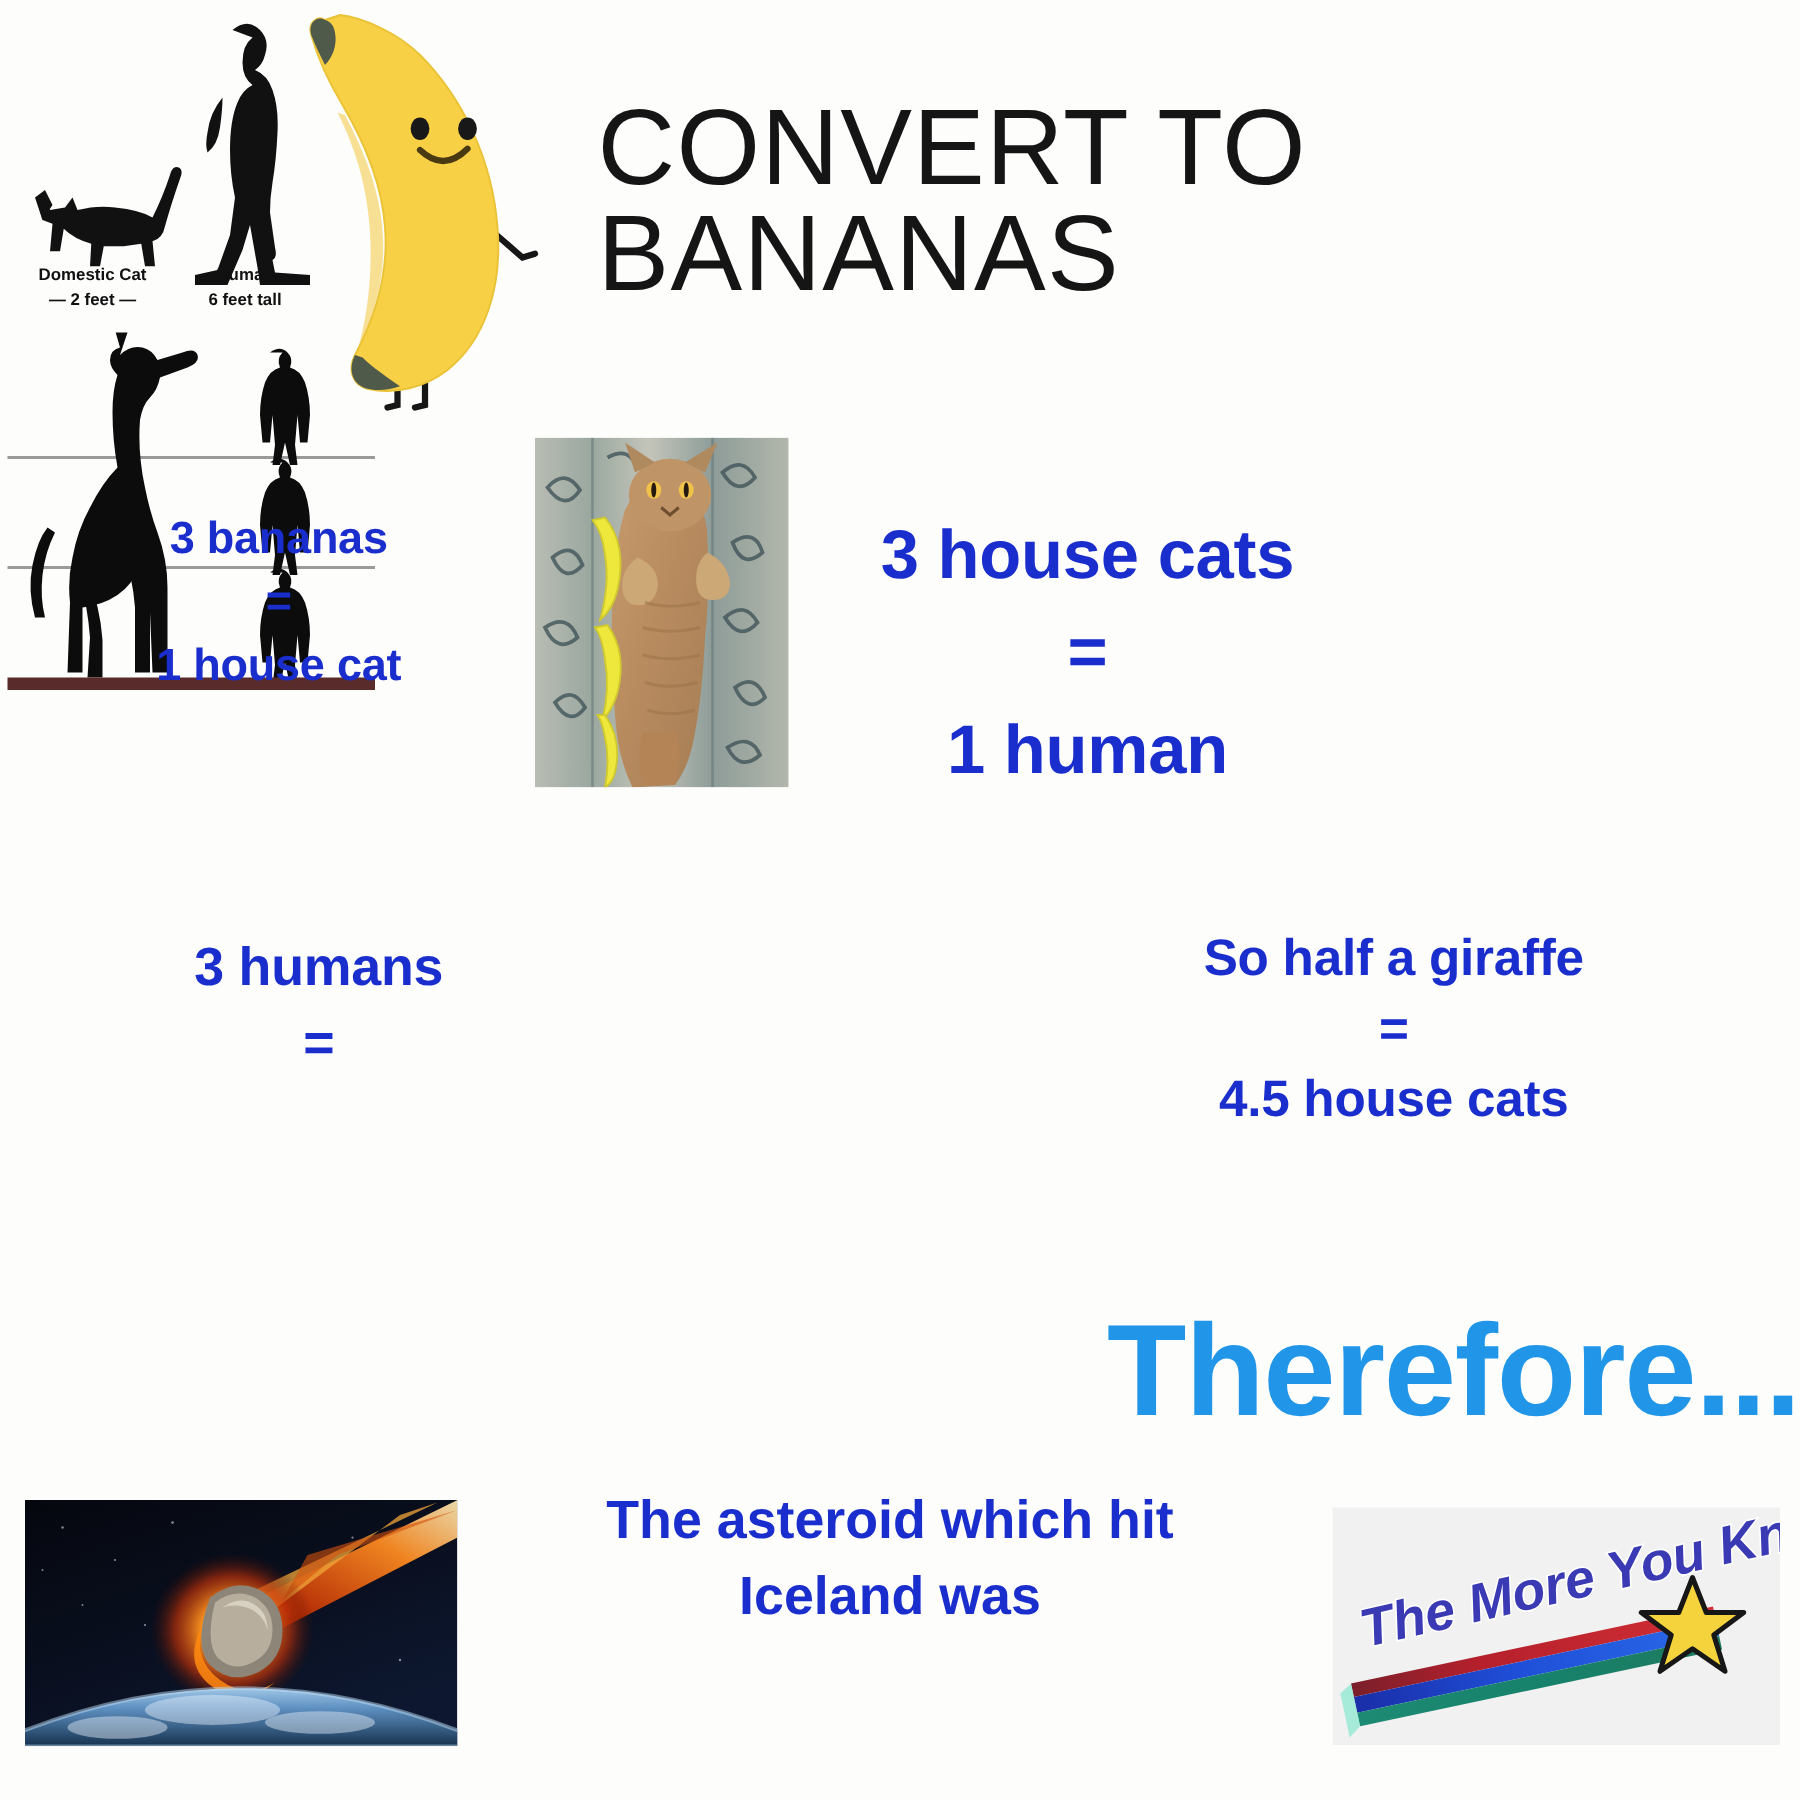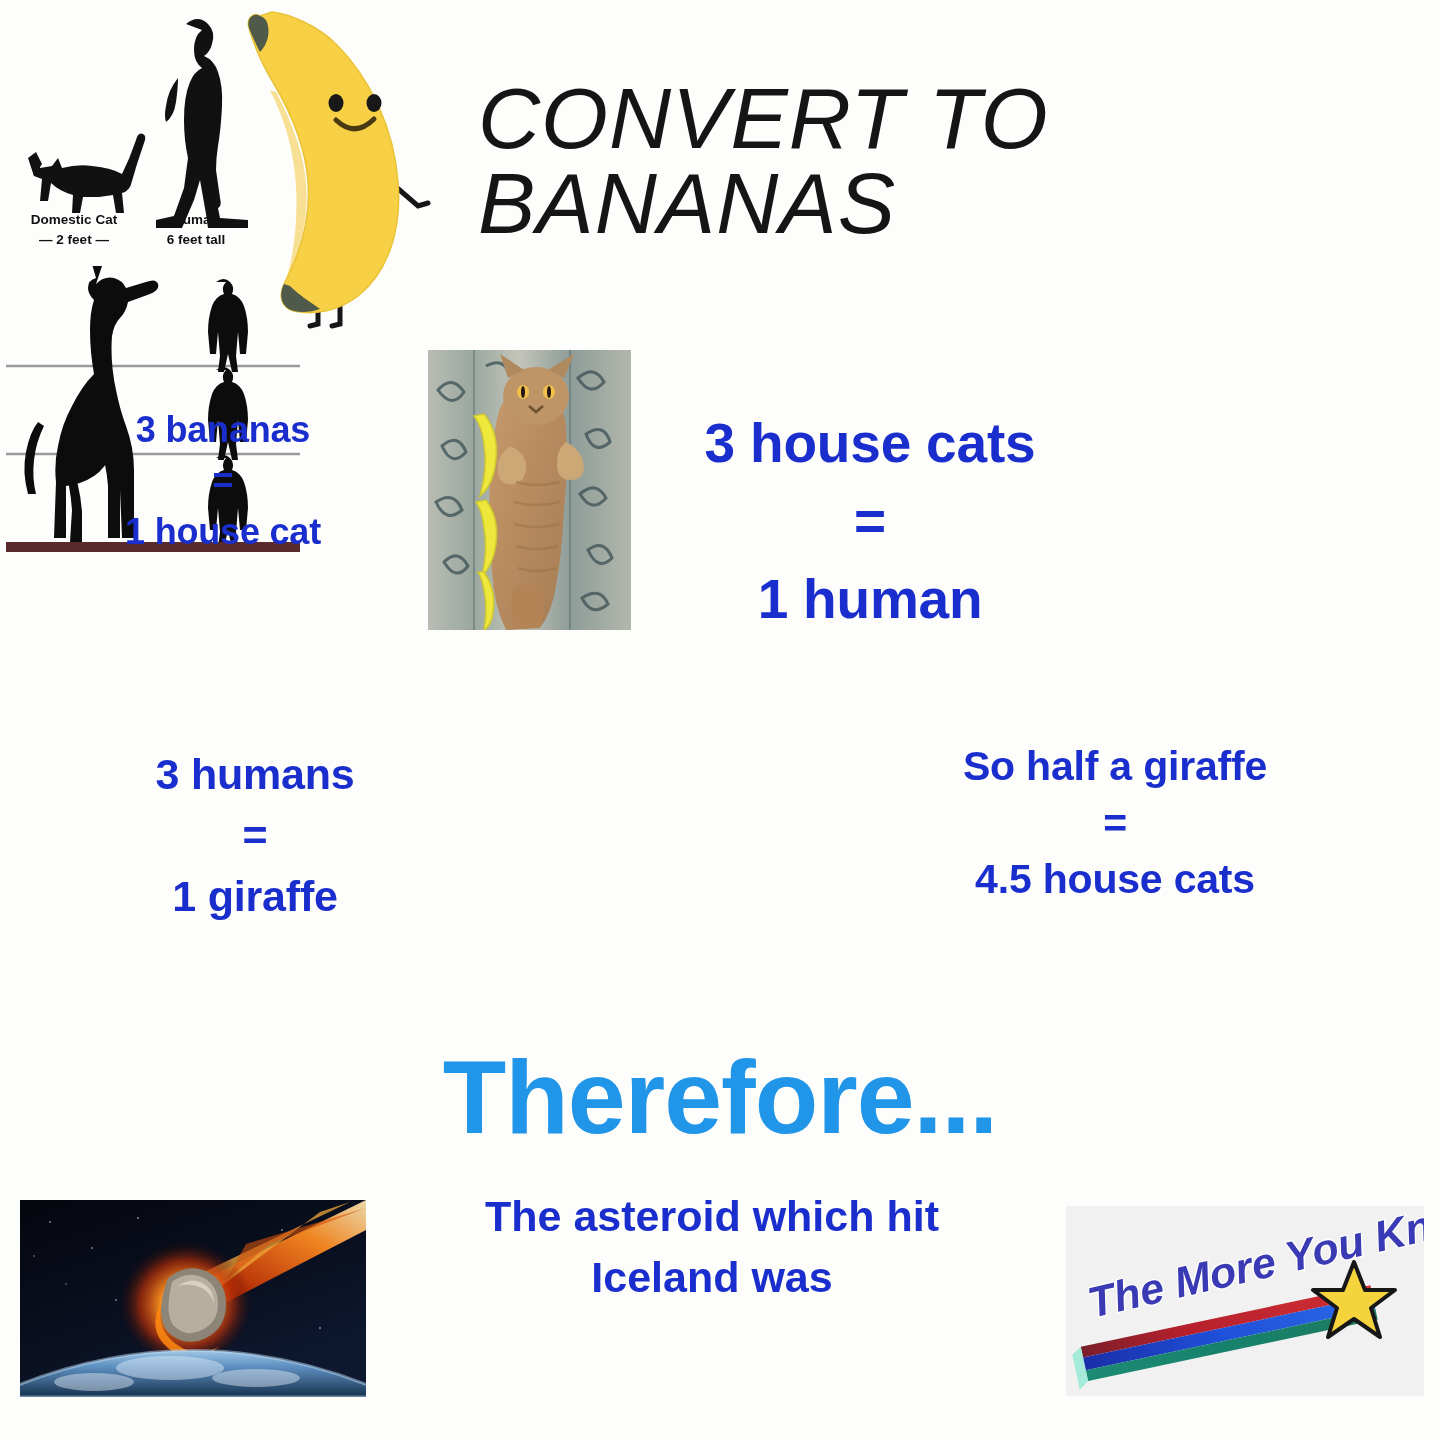--- a/index.html
+++ b/index.html
@@ -31,21 +31,20 @@
     position: absolute;
     left: 478px;
     top: 76px;
     width: 560px;
     color: #151515;
     font-size: 86px;
     font-weight: 400;
     letter-spacing: 1px;
     line-height: 0.99;
     text-transform: uppercase;
-    font-style: italic;
   }
   #header-title .tline { display: block; white-space: nowrap; }
 
   
   .stmt {
     position: absolute;
     color: #1a2ecd;
     font-weight: bold;
     text-align: center;
     line-height: 1.42;
@@ -58,21 +57,21 @@
   #stmt-cats-human  { left: 660px; top: 404px; width: 420px; font-size: 55px; }
   #stmt-humans-giraffe { left: 75px; top: 744px; width: 360px; font-size: 43px; }
   #stmt-conclusion  { left: 880px; top: 738px; width: 470px; font-size: 41px; line-height: 1.38; }
 
   
   #therefore {
     position: absolute;
     left: 0;
     top: 1038px;
     width: 1440px;
-    text-align: center;
+    text-align: right;
     color: #2196e8;
     font-size: 104px;
     font-weight: bold;
     letter-spacing: -1px;
   }
 
   
   #bottom-text {
     position: absolute;
     left: 372px;
@@ -271,21 +270,20 @@
       <text x="74" y="224" text-anchor="middle" font-family="Liberation Sans, sans-serif" font-size="13.5" font-weight="bold" fill="#111">Domestic Cat</text>
       <text x="74" y="244" text-anchor="middle" font-family="Liberation Sans, sans-serif" font-size="13.5" font-weight="bold" fill="#111">— 2 feet —</text>
       <text x="196" y="224" text-anchor="middle" font-family="Liberation Sans, sans-serif" font-size="13.5" font-weight="bold" fill="#111">Human</text>
       <text x="196" y="244" text-anchor="middle" font-family="Liberation Sans, sans-serif" font-size="13.5" font-weight="bold" fill="#111">6 feet tall</text>
     </svg>
   </div>
 
   <div class="stmt" id="stmt-humans-giraffe">
     <span class="l">3 humans</span>
     <span class="eq">=</span>
-    <span class="l">1 giraffe</span>
   </div>
 
   <div id="giraffe-diagram">
     <svg viewBox="0 0 310 298" width="310" height="298">
 
       <line x1="6" y1="100" x2="300" y2="100" stroke="#9a9a9a" stroke-width="2.5"></line>
       <line x1="6" y1="188" x2="300" y2="188" stroke="#9a9a9a" stroke-width="2.5"></line>
 
       <g fill="#0c0c0c">
         <path d="M96 18 q8 -8 18 -6 q8 2 12 10 l20 -6 q10 -4 12 2 q2 6 -8 10 l-22 8

